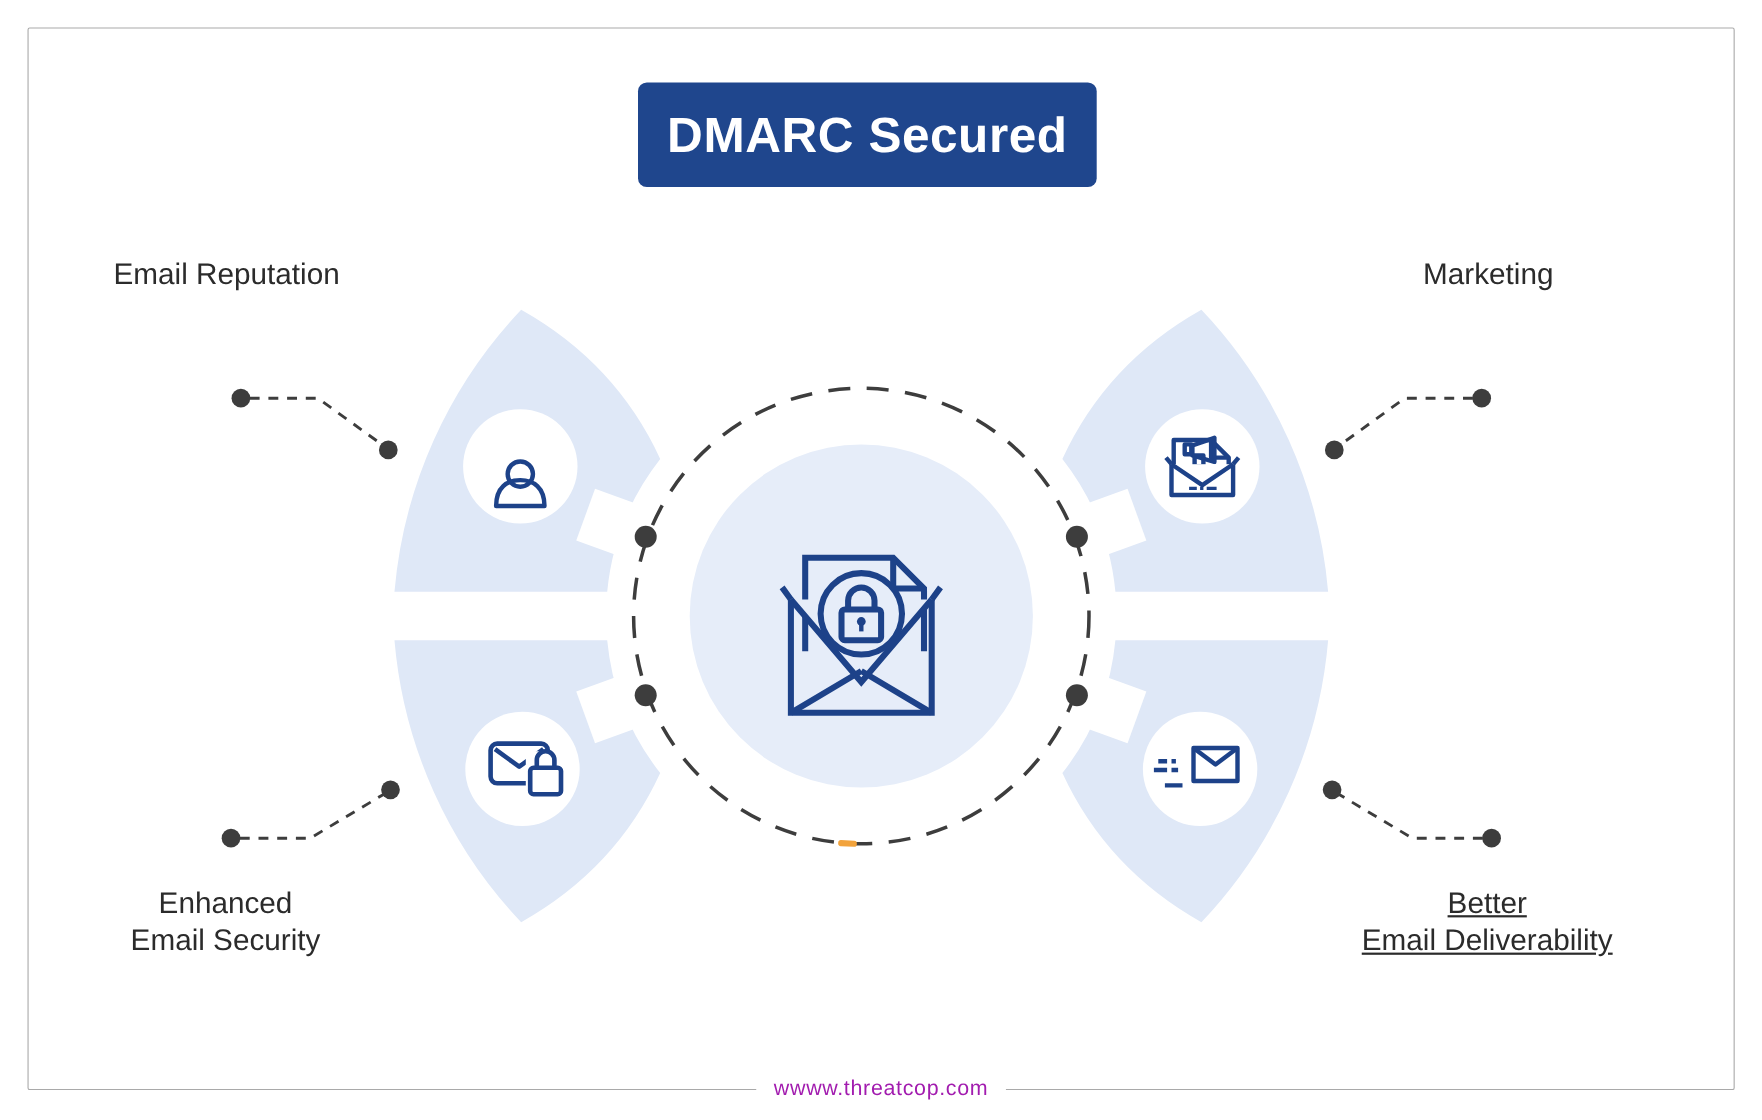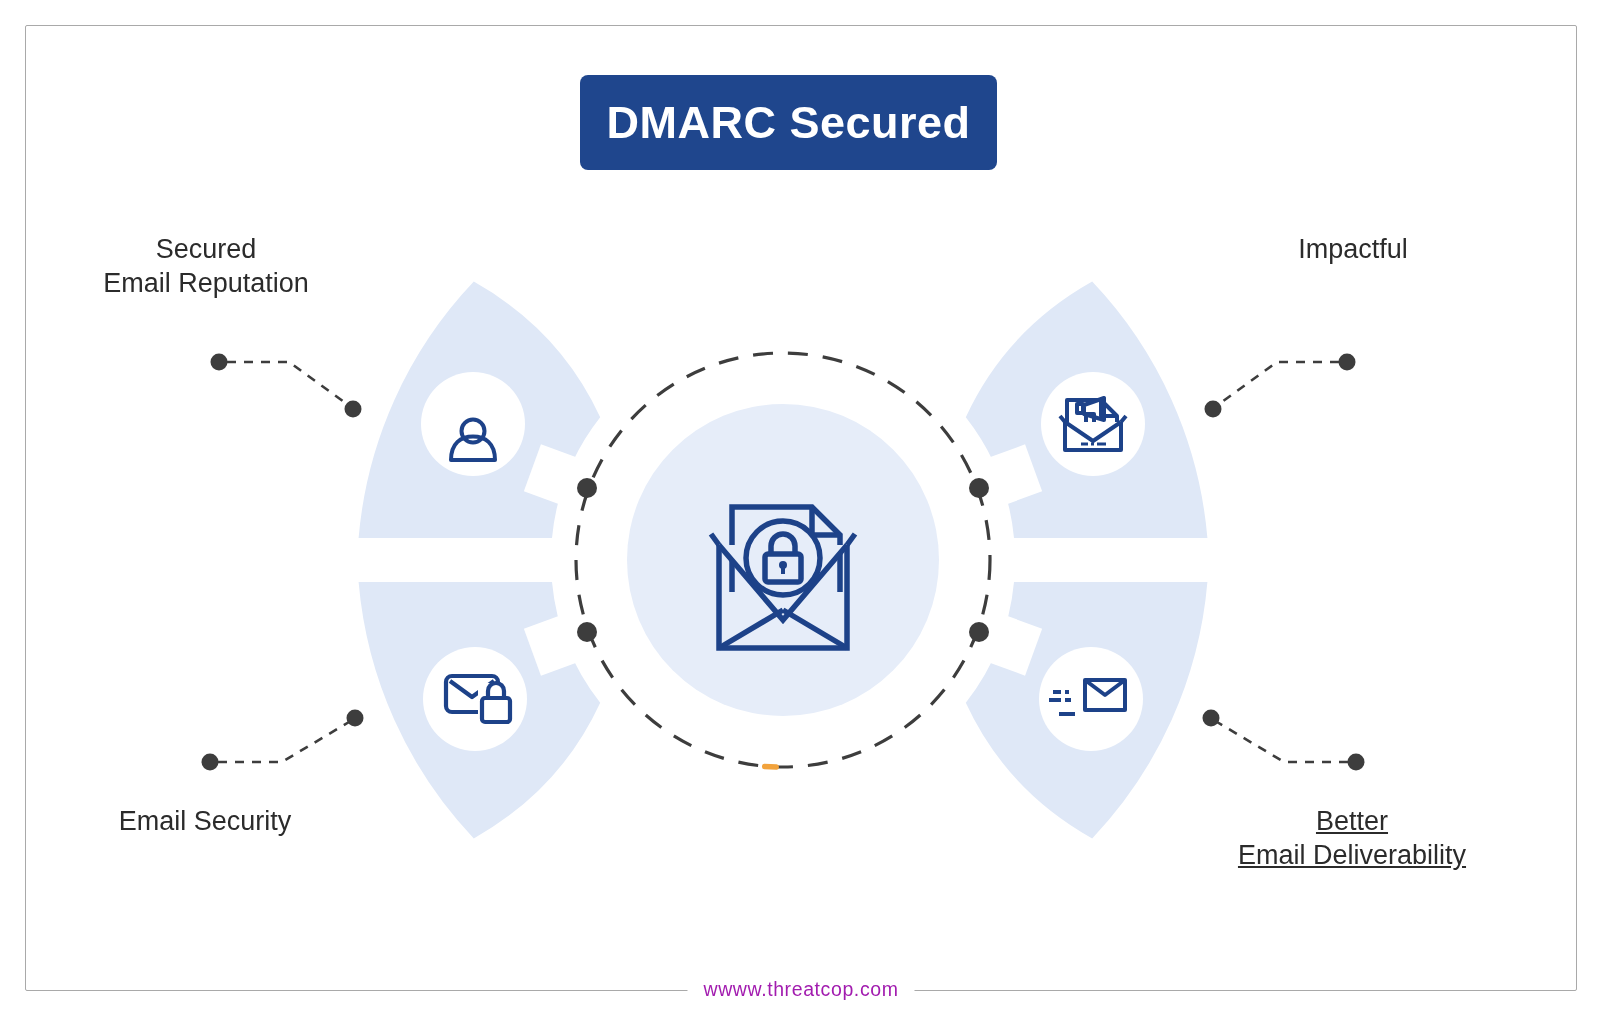--- a/index.html
+++ b/index.html
@@ -129,29 +129,29 @@
     <circle cx="355" cy="718" r="8.5" stroke="none"></circle>
   </g>
   <use href="#connectors-left" transform="translate(1566,0) scale(-1,1)"></use>
 </svg>
 
 <div class="title-banner">
   <span>DMARC Secured</span>
 </div>
 
 <div class="benefit-label tl">
-  <div>Secured</div>
   <div>Email Reputation</div>
 </div>
 
 <div class="benefit-label tr">
-  <div>Impactful</div>
+  <div>Marketing</div>
 </div>
 
 <div class="benefit-label bl">
+  <div>Enhanced</div>
   <div>Email Security</div>
 </div>
 
 <div class="benefit-label br">
   <div>Better</div>
   <div>Email Deliverability</div>
 </div>
 
 <div class="footer">wwww.threatcop.com</div>
 

